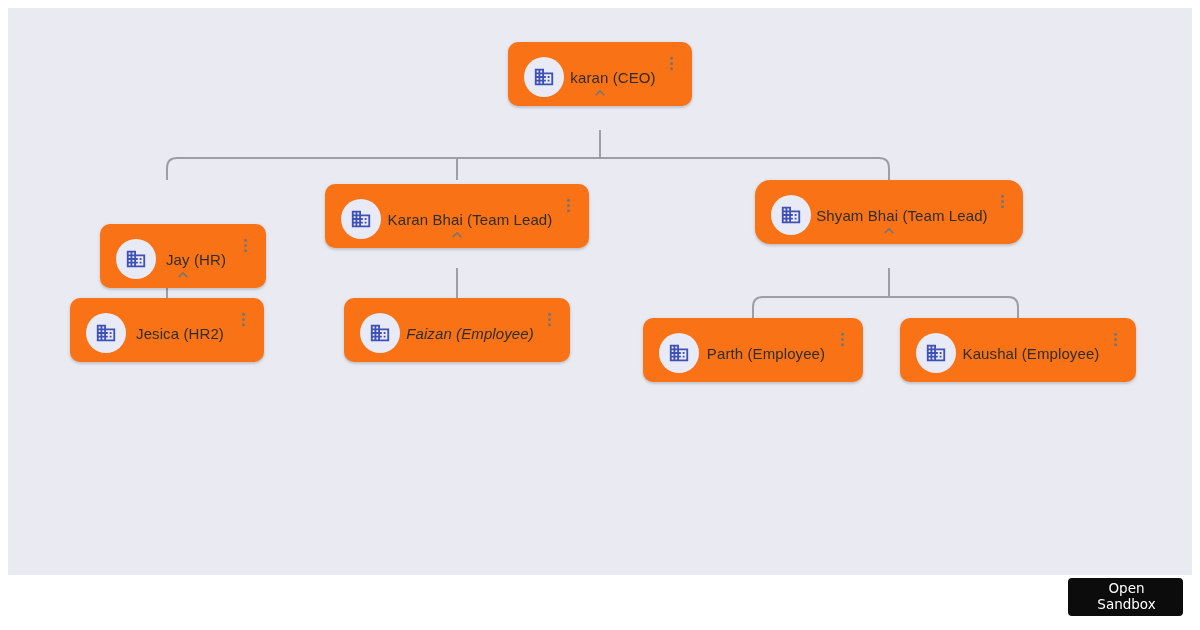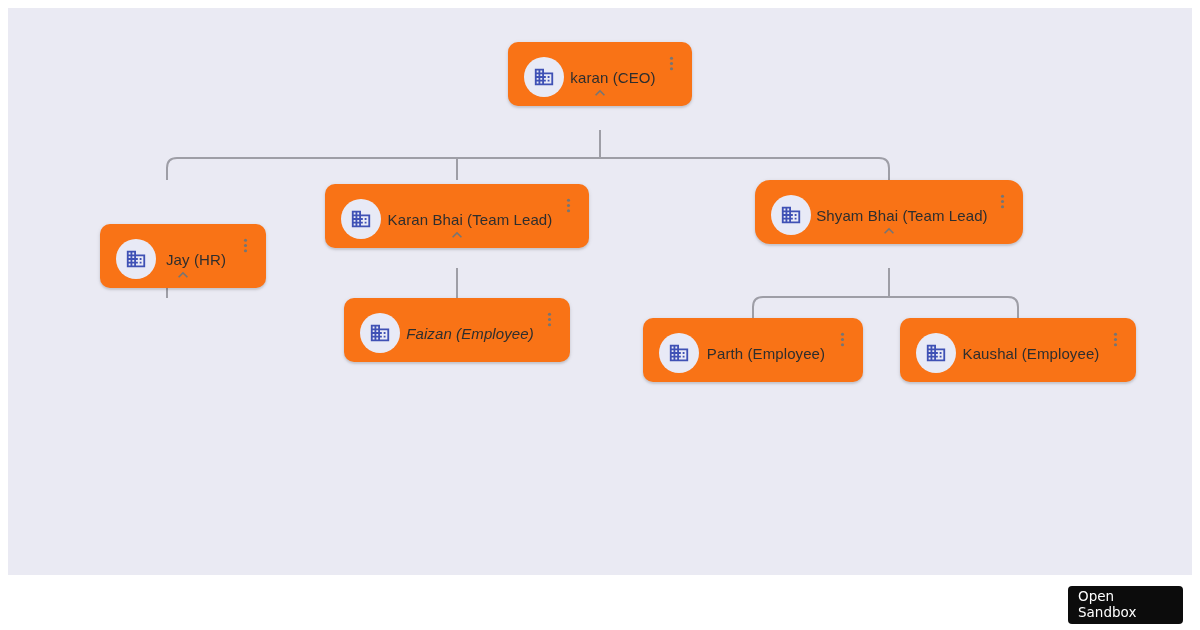--- a/index.html
+++ b/index.html
@@ -107,24 +107,23 @@
     position: absolute;
     left: 1068px;
     top: 578px;
     width: 115px;
     min-height: 34px;
     box-sizing: border-box;
     background: #0c0c0c;
     border: none;
     border-radius: 4px;
     color: #ffffff;
-    text-align: left;
+    text-align: center;
     padding: 2px 8px 4px 10px;
     cursor: pointer;
-    margin-top: 8px;
   }
   .sandbox-btn span {
     display: inline-block;
     width: 70px;
     font-size: 13.5px;
     line-height: 16px;
     color: #ffffff;
     font-family: "DejaVu Sans", sans-serif;
   }
 </style>
@@ -231,20 +230,37 @@
             <circle cx="12" cy="19.5" r="2.2"></circle>
           </svg>
       </button>
       <button class="collapse-btn">
         <svg width="20" height="20" viewBox="0 0 24 24" fill="#757575">
             <path d="M12 8l-6 6 1.41 1.41L12 10.83l4.59 4.58L18 14z"></path>
           </svg>
       </button>
     </div>
 
+    <div class="card pos-jesica">
+      <div class="row">
+        <span class="avatar">
+          <svg width="22" height="22" viewBox="0 0 24 24" fill="#3f51b5">
+              <path d="M12 7V3H2v18h20V7H12zM6 19H4v-2h2v2zm0-4H4v-2h2v2zm0-4H4V9h2v2zm0-4H4V5h2v2zm4 12H8v-2h2v2zm0-4H8v-2h2v2zm0-4H8V9h2v2zm0-4H8V5h2v2zm10 12h-8v-2h2v-2h-2v-2h2v-2h-2V9h8v10zm-2-8h-2v2h2v-2zm0 4h-2v2h2v-2z"></path>
+            </svg>
+        </span>
+        <span class="label">Jesica (HR2)</span>
+      </div>
+      <button class="menu-btn">
+        <svg width="17" height="17" viewBox="0 0 24 24" fill="#757575">
+            <circle cx="12" cy="4.5" r="2.2"></circle>
+            <circle cx="12" cy="12" r="2.2"></circle>
+            <circle cx="12" cy="19.5" r="2.2"></circle>
+          </svg>
+      </button>
+    </div>
 
     <div class="card pos-faizan">
       <div class="row">
         <span class="avatar">
           <svg width="22" height="22" viewBox="0 0 24 24" fill="#3f51b5">
               <path d="M12 7V3H2v18h20V7H12zM6 19H4v-2h2v2zm0-4H4v-2h2v2zm0-4H4V9h2v2zm0-4H4V5h2v2zm4 12H8v-2h2v2zm0-4H8v-2h2v2zm0-4H8V9h2v2zm0-4H8V5h2v2zm10 12h-8v-2h2v-2h-2v-2h2v-2h-2V9h8v10zm-2-8h-2v2h2v-2zm0 4h-2v2h2v-2z"></path>
             </svg>
         </span>
         <span class="label">Faizan (Employee)</span>
       </div>

